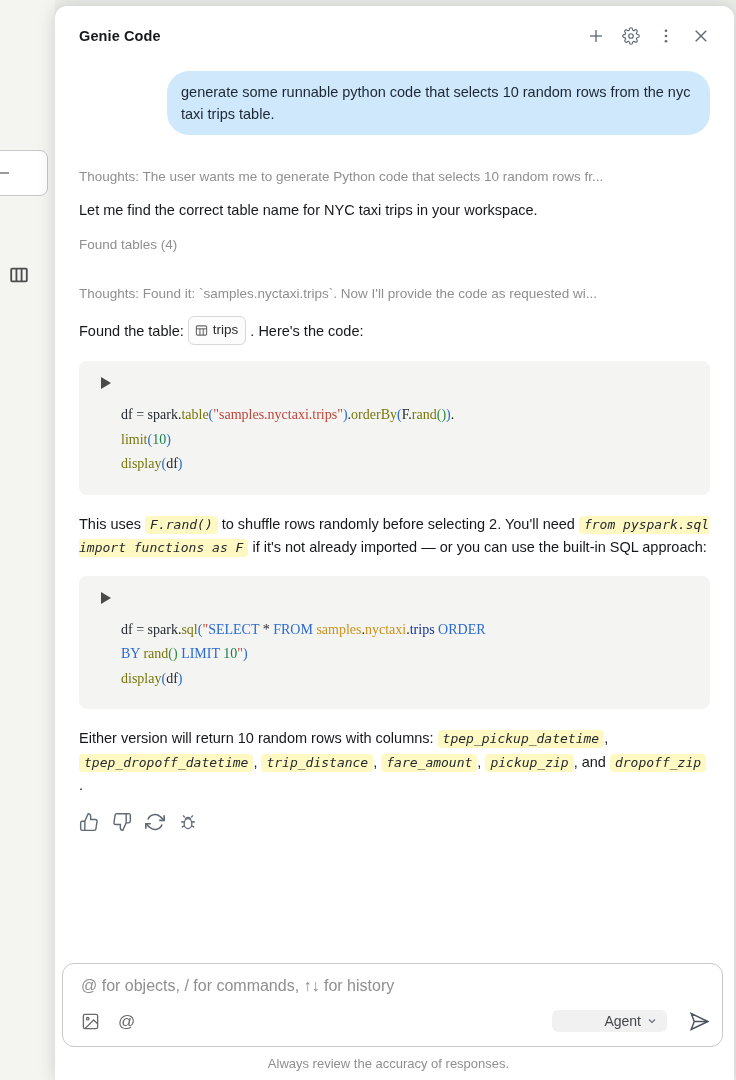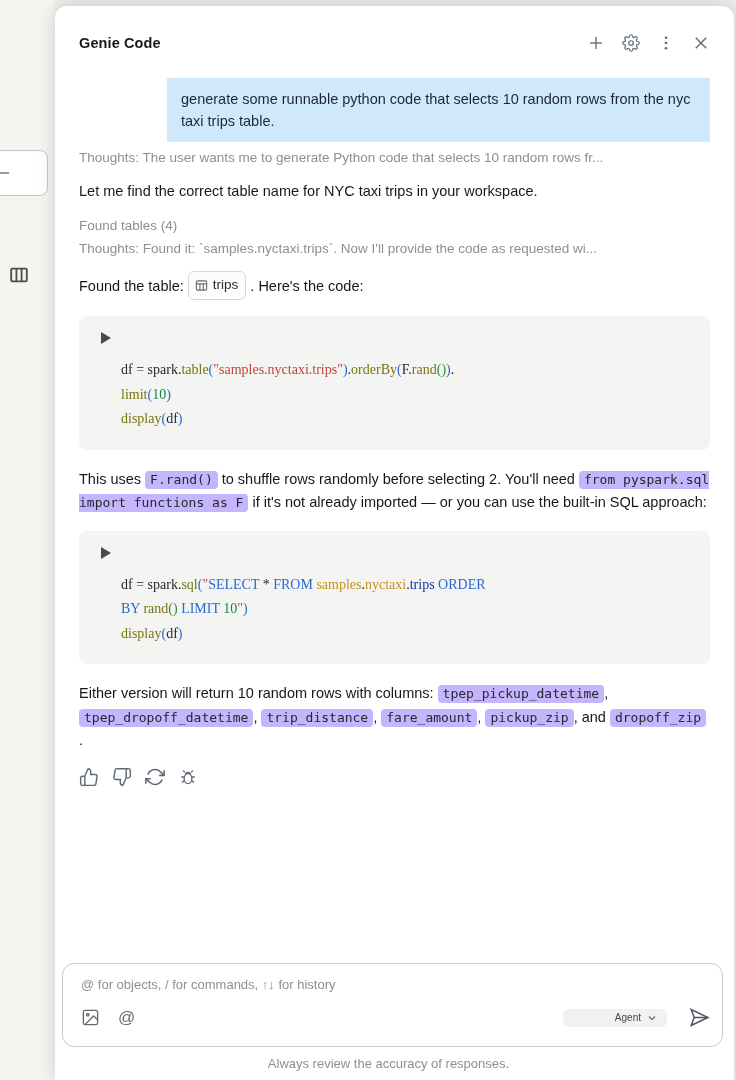--- a/index.html
+++ b/index.html
@@ -11,31 +11,31 @@
   .cut-dropdown { position:absolute; left:-14px; top:150px; width:62px; height:46px;
     background:#fff; border:1px solid #c7c7c7; border-radius:8px; }
   .cut-dropdown .dash { position:absolute; right:38px; top:21px; width:9px; height:2px; background:#9a9a9a; }
   .sliver-columns { position:absolute; left:8px; top:264px; width:22px; height:22px; color:#4d4d4d; }
 
   
   .panel { position:absolute; left:55px; top:6px; right:2px; bottom:0;
     background:#ffffff; border-radius:12px 12px 0 0;
     box-shadow:0 0 18px rgba(0,0,0,.16); display:flex; flex-direction:column; }
 
-  .hdr { display:flex; align-items:center; padding:28px 24px 6px 24px; }
+  .hdr { display:flex; align-items:center; padding:21px 24px 6px 24px; }
   .hdr-title { font-size:14.5px; font-weight:bold; color:#16181d; letter-spacing:.1px; }
   .hdr-icons { margin-left:auto; display:flex; align-items:center; gap:17px; }
   .hicon { width:18px; height:18px; color:#5f6a75; cursor:pointer; display:block; }
 
   .chat { flex:1; padding:0 24px; overflow:hidden; font-size:14.5px; color:#17181c; }
 
   .bubble { margin:20px 0 0 auto; width:543px; background:var(--bubble,#cfe8fc);
-    border-radius:0; padding:10px 14px; line-height:22px; color:#1d2733; }
-
-  .thought { margin-top:8px; font-size:13.5px; color:#8f8f8f; white-space:nowrap; overflow:hidden; }
+    border-radius:22px; padding:10px 14px; line-height:22px; color:#1d2733; }
+
+  .thought { margin-top:34px; font-size:13.5px; color:#8f8f8f; white-space:nowrap; overflow:hidden; }
   .plain { margin-top:15px; line-height:22px; }
   .muted  { margin-top:16px; font-size:13.5px; color:#8f8f8f; }
 
   .found-line { margin-top:15px; display:flex; align-items:center; flex-wrap:wrap; line-height:24px; }
   .tbl-chip { display:inline-flex; align-items:center; gap:5px; margin:0 4px;
     border:1px solid #d8d8d8; border-radius:6px; background:#fcfcfc; padding:1px 7px 2px 6px;
     font-size:13.5px; color:#2b2b2b; cursor:pointer; }
   .tbl-chip svg { width:13px; height:13px; color:#6b6b6b; }
 
   .codeblock { margin-top:16px; background:#f4f4f3; border-radius:8px; padding:13px 20px 18px 20px; }
@@ -48,36 +48,36 @@
   .tk-fn  { color:var(--c-fn,#76760c); }
   .tk-str { color:var(--c-str,#c0453a); }
   .tk-p1  { color:var(--c-p1,#2a6ad1); }
   .tk-p2  { color:var(--c-p2,#2e8b3f); }
   .tk-num { color:var(--c-num,#17804d); }
   .tk-kw  { color:var(--c-kw,#2a6ad1); }
   .tk-id  { color:var(--c-id,#c8921c); }
   .tk-tbl { color:var(--c-tbl,#16338f); }
 
   .rich { margin-top:18px; line-height:23.5px; }
-  .ic { font-family:"DejaVu Sans Mono", monospace; font-size:13px; background:#c4b5fd;
-    border-radius:4px; padding:1px 5px 2px 5px; color:#24292e; }
+  .ic { font-family:"DejaVu Sans Mono", monospace; font-size:13px; background:#fef9c3;
+    border-radius:4px; padding:1px 5px 2px 5px; color:#24292e;font-style:italic; }
 
   .fb-row { margin-top:14px; display:flex; align-items:center; gap:13px; }
   .fb { width:20px; height:20px; color:#5f6a75; cursor:pointer; display:block; }
 
   
   .composer { position:absolute; left:7px; right:11px; bottom:33px; height:84px;
     border:1px solid #c9c9c9; border-radius:12px; background:#fff; padding:13px 16px 10px 18px; }
-  .ph { font-size:13px; color:#8f8f8f; }
+  .ph { font-size:16px; color:#8f8f8f; }
   .ctrl-row { margin-top:15px; display:flex; align-items:center; }
   .cicon { width:19px; height:19px; color:#6b6b6b; cursor:pointer; display:block; }
   .at-glyph { font-size:17px; color:#6b6b6b; margin-left:18px; cursor:pointer; line-height:19px; }
   .agent-pill { margin-left:auto; display:flex; align-items:center; gap:5px;
     background:#f1f1f1; border-radius:6px; padding:3px 9px; cursor:pointer; }
-  .agent-pill span { font-size:10px; color:#44474c;margin-left:43px; }
+  .agent-pill span { font-size:14px; color:#44474c;margin-left:43px; }
   .agent-pill svg { width:12px; height:12px; color:#5f6a75; }
   .send { width:21px; height:21px; color:#4d5560; margin-left:18px; transform:rotate(45deg); cursor:pointer; }
 
   .footer { position:absolute; left:0; right:12px; bottom:9px; text-align:center;
     font-size:13px; color:#8f8f8f; }
 </style>
 </head>
 <body>
 
 <div class="underlay">

